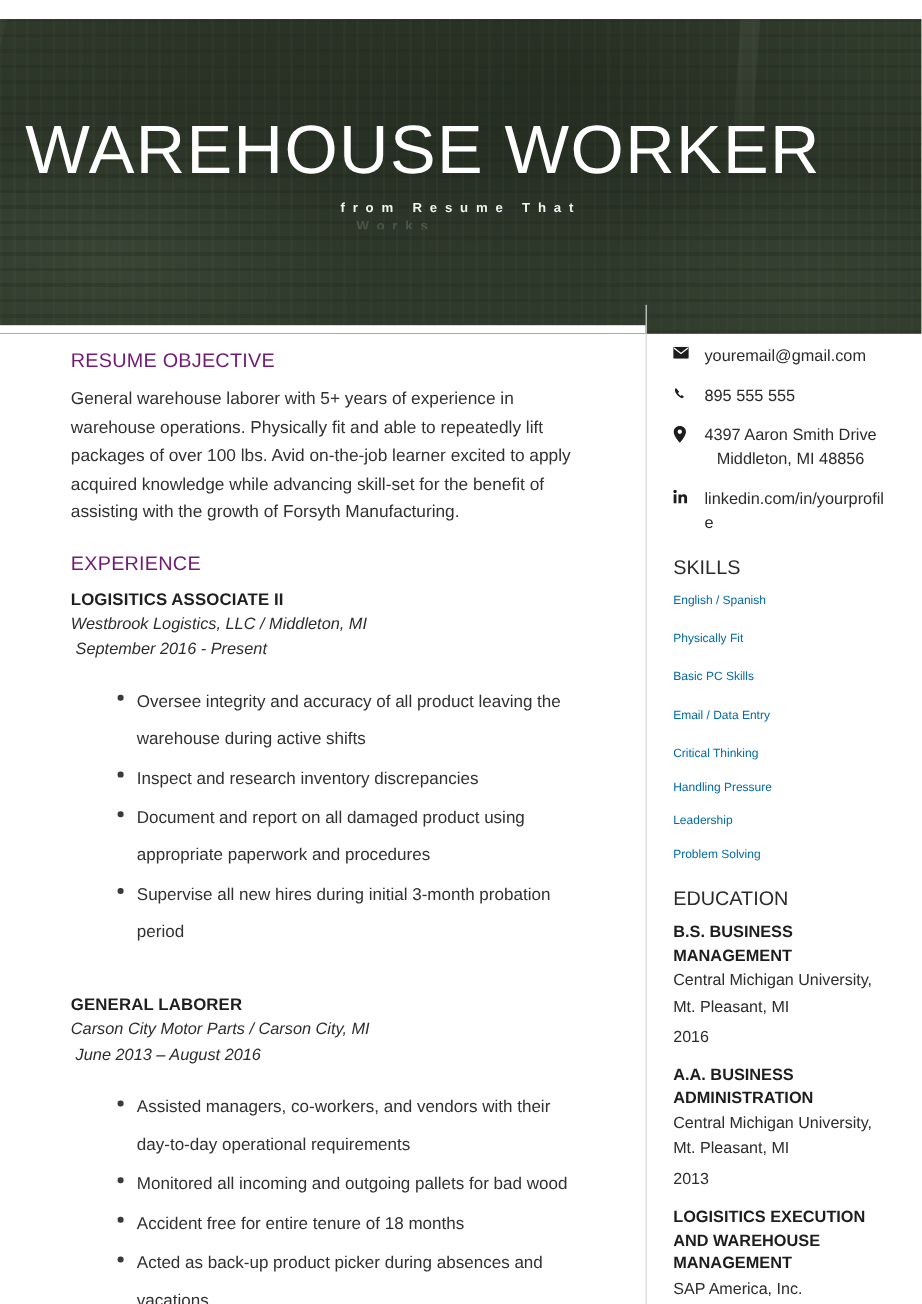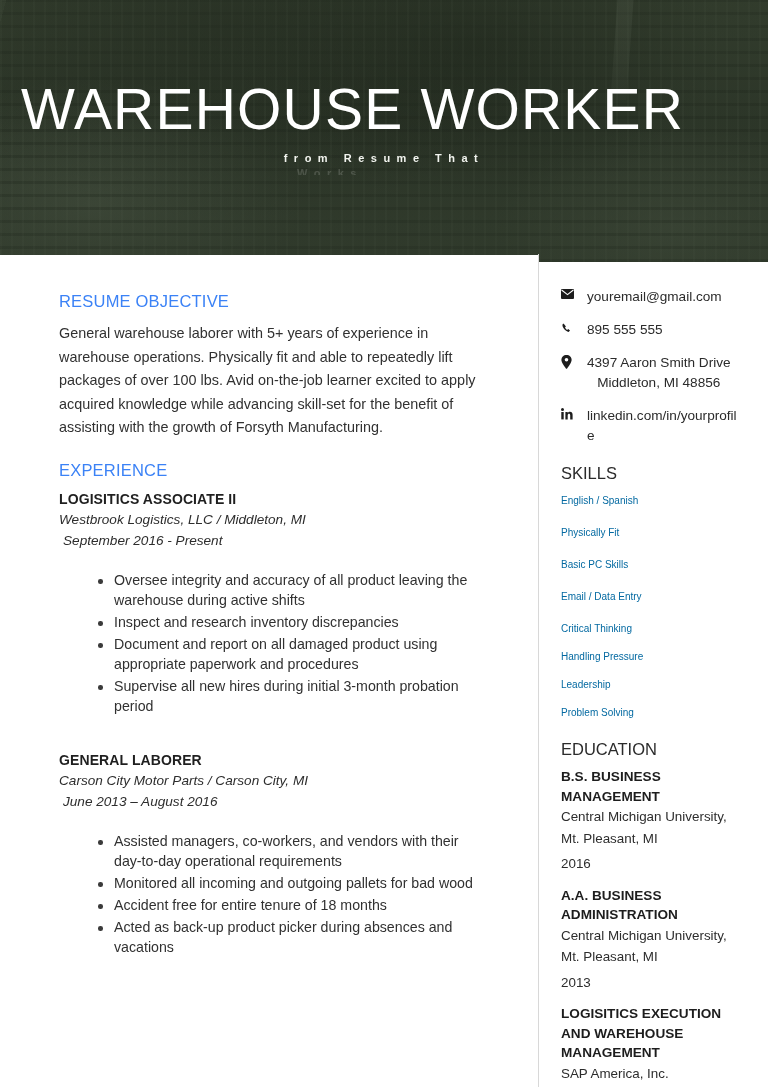--- a/index.html
+++ b/index.html
@@ -16,21 +16,21 @@
     position: relative;
     width: 768px;
     height: 1087px;
     background: #ffffff;
     overflow: hidden;
   }
 
   
   .header {
     position: absolute;
-    top: 0; left: 0;
+    top: 16px; left: 0;
     width: 768px;
     height: 262px;
     overflow: hidden;
     background: #4d7c0f;
   }
   
   .header-photo {
     position: absolute;
     inset: 0;
     background-color: #2e382b;
@@ -120,21 +120,21 @@
   
   .main-col {
     position: absolute;
     left: 0; top: 0;
     width: 538px;
     padding: 30px 48px 0 59px;
   }
   .sec-head {
     font-size: 16.5px;
     font-weight: 400;
-    color: #3b82f6;
+    color: #701a75;
     letter-spacing: 0.2px;
     margin-bottom: 11px;
   }
   .objective-text {
     font-size: 14.4px;
     line-height: 23.5px;
     color: #313131;
     margin-bottom: 21px;
   }
   .job { margin-top: 2px; }
@@ -154,21 +154,21 @@
   .job-meta.indent { padding-left: 4px; }
   .bullets {
     list-style: none;
     margin: 19px 0 0 0;
     padding: 0;
   }
   .bullets li {
     position: relative;
     padding-left: 55px;
     font-size: 14.2px;
-    line-height: 20px;
+    line-height: 31px;
     color: #313131;
     margin-bottom: 2px;
   }
   .bullets li .dot {
     position: absolute;
     left: 39px; top: 9.5px;
     width: 4.5px; height: 4.5px;
     border-radius: 50%;
     background: #3a3a3a;
   }

